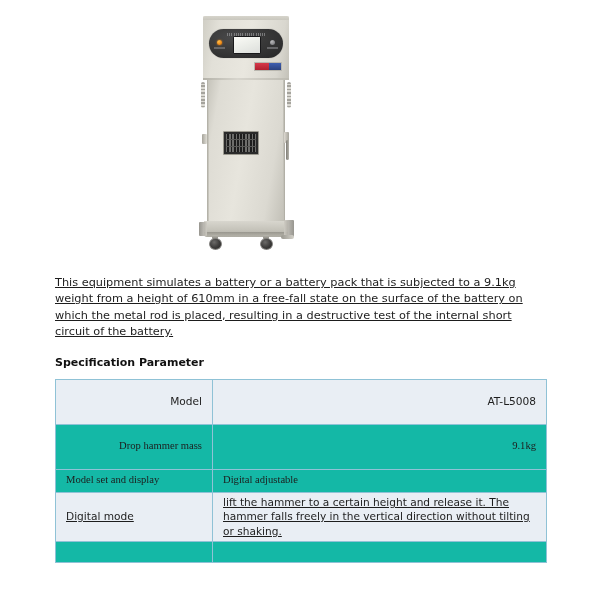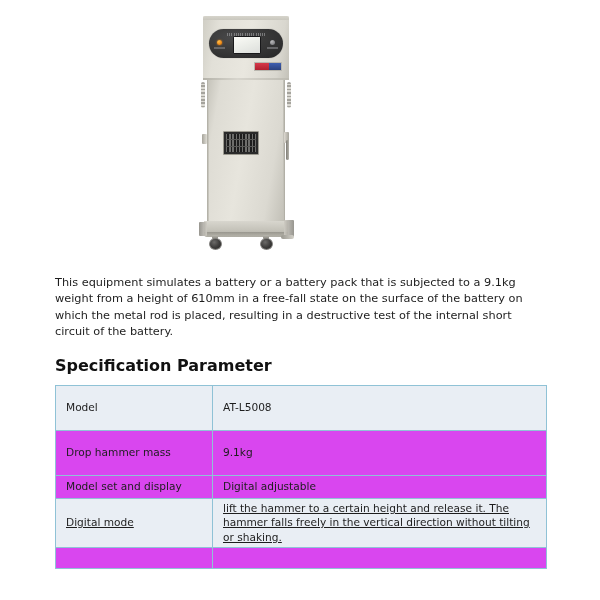--- a/index.html
+++ b/index.html
@@ -335,25 +335,26 @@
     top: 262px;
     width: 600px;
   }
   .description {
     margin: 0;
     padding: 13px 52px 0 55px;
     font-size: 11.3px;
     line-height: 16.4px;
     color: #1d1d1d;
     text-align: left;
+    text-decoration: underline;
   }
   .section-heading {
     margin: 0;
     padding: 15px 0 0 55px;
-    font-size: 16px;
+    font-size: 11px;
     font-weight: bold;
     color: #111111;
   }
 
   
   .spec-table-wrap {
     padding: 10px 0 0 55px;
   }
   table.spec-table {
     border-collapse: collapse;
@@ -365,23 +366,23 @@
   table.spec-table td {
     border: 1px solid #8fc2d6;
     padding: 0 10px;
     vertical-align: middle;
     line-height: 14.5px;
   }
   table.spec-table col.c-label { width: 157px; }
   table.spec-table col.c-value { width: 334px; }
 
   tr.rowA td { background: #e9eef4; }
-  tr.rowB td { background: #d946ef; }
-
-  tr.h-tall  td { height: 44px; }
+  tr.rowB td { background: #14b8a6; font-family: Liberation Serif, serif; }
+
+  tr.h-tall  td { height: 44px; text-align: right; }
   tr.h-short td { height: 22px; }
   tr.h-mid   td { height: 48px; text-decoration: underline; }
   tr.h-stub  td { height: 20px; }
 </style>
 </head>
 <body>
 
 <div class="product-figure">
   <div class="machine">
 

